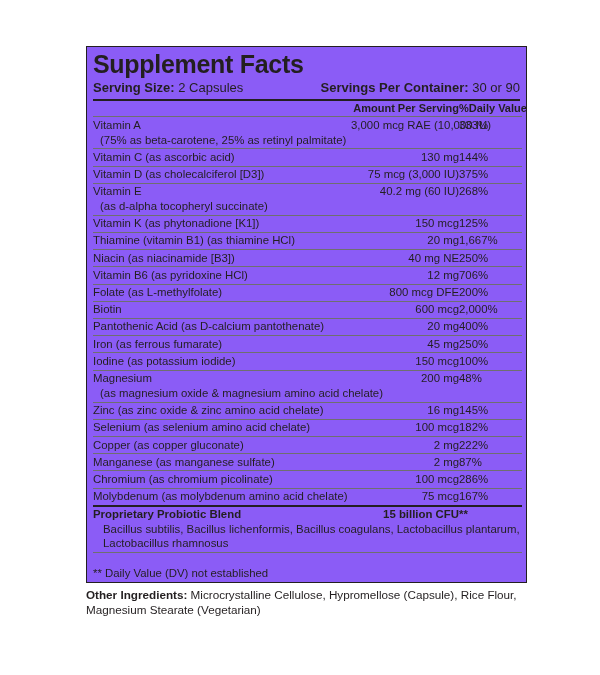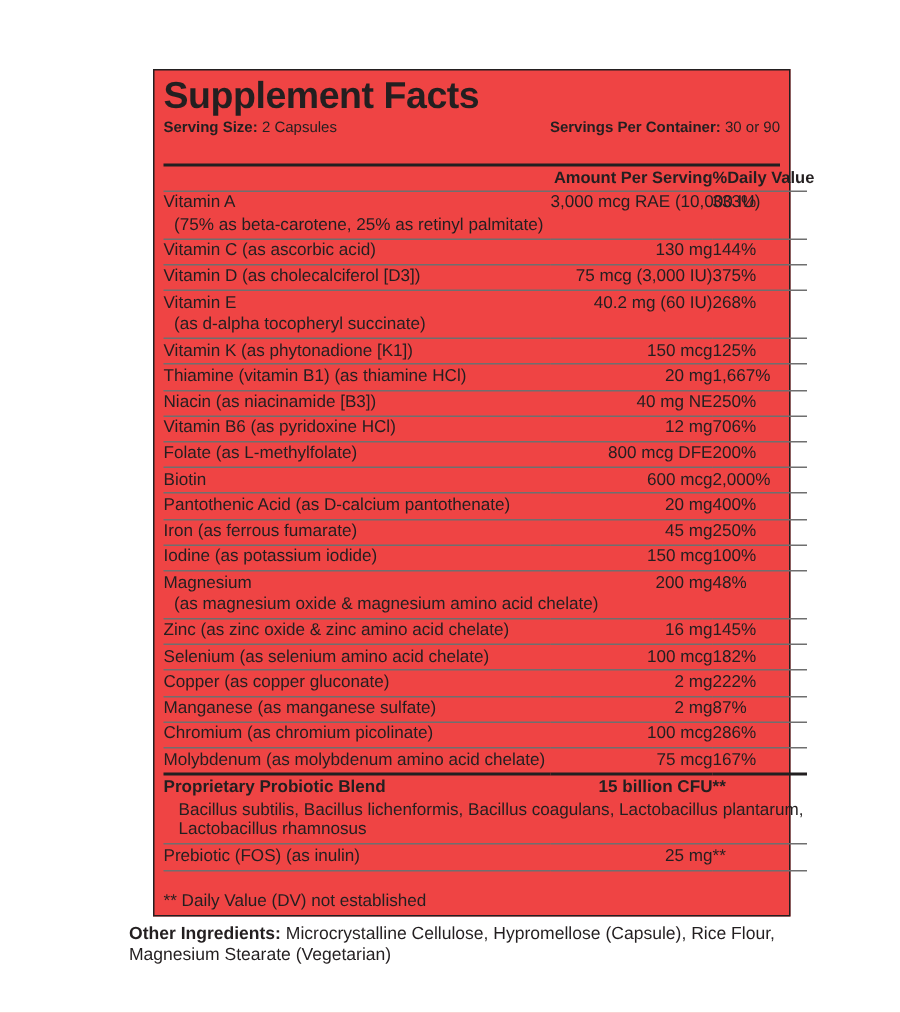--- a/index.html
+++ b/index.html
@@ -20,40 +20,39 @@
     left: 86px;
     top: 46px;
     width: 441px;
   }
 
   
   .panel {
     border: 1.5px solid #231f20;
     box-sizing: border-box;
     padding: 0 6px 0 6px;
-    background: #ef4444;
-    margin-left: 16px;
+    background: #8b5cf6;
   }
 
   .title {
     font-size: 25px;
     font-weight: bold;
     letter-spacing: -0.3px;
     line-height: 1.08;
     padding: 4px 0 2px 0;
     white-space: nowrap;
   }
 
   .serving-line {
     display: flex;
     justify-content: space-between;
     align-items: baseline;
-    font-size: 10px;
+    font-size: 13px;
     line-height: 1.2;
-    padding-bottom: 17px;
+    padding-bottom: 3px;
     white-space: nowrap;
   }
   .serving-line b { font-weight: bold; }
   .serving-line .val { font-weight: normal; }
 
   .rule-thick {
     border-top: 2.6px solid #231f20;
   }
 
   
@@ -260,25 +259,20 @@
             <td class="dv">167%</td>
           </tr>
           <tr class="blend-head">
             <td class="nm">Proprietary Probiotic Blend</td>
             <td class="amt">15 billion CFU</td>
             <td class="dv">**</td>
           </tr>
           <tr class="blend-strains">
             <td class="strains" colspan="3">Bacillus subtilis, Bacillus lichenformis, Bacillus coagulans, Lactobacillus plantarum, Lactobacillus rhamnosus</td>
           </tr>
-          <tr class="nutrient">
-            <td class="nm">Prebiotic (FOS) (as inulin)</td>
-            <td class="amt">25 mg</td>
-            <td class="dv">**</td>
-          </tr>
           <tr class="footnote">
             <td class="nm" colspan="3">** Daily Value (DV) not established</td>
           </tr>
         </tbody>
     </table>
 
   </div>
 
   <div class="other-ing">
     <b>Other Ingredients:</b><span> Microcrystalline Cellulose, Hypromellose (Capsule), Rice Flour, Magnesium Stearate (Vegetarian)</span>

